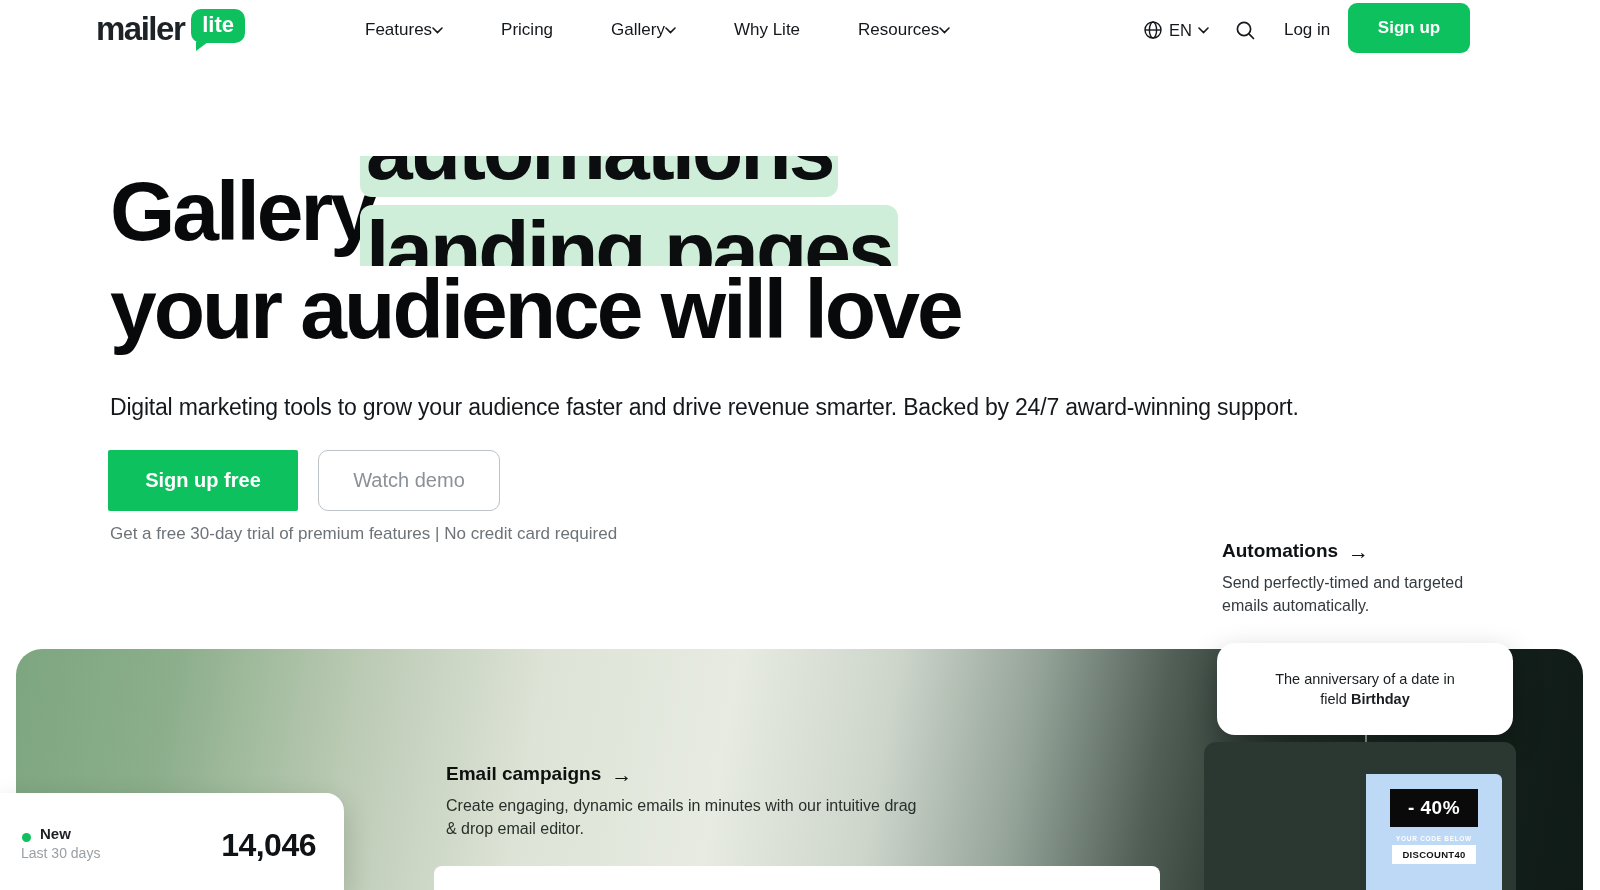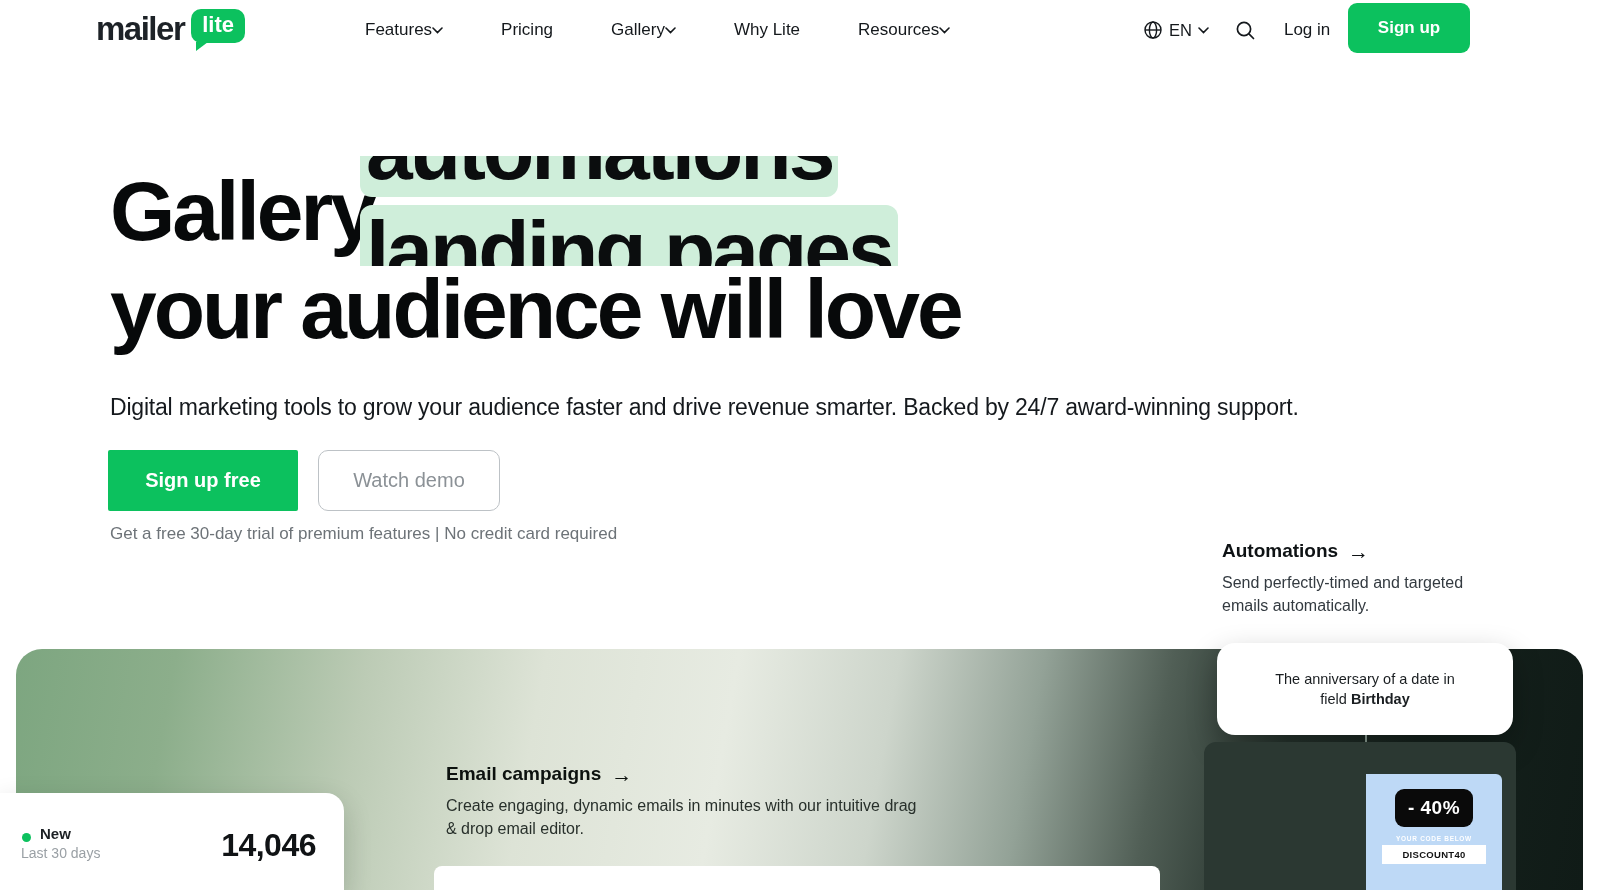--- a/index.html
+++ b/index.html
@@ -104,23 +104,23 @@
     font-size:14.5px; line-height:20px; color:#1a1e21; text-align:center;
   }
   .connector { position:absolute; left:1365px; top:735px; width:2px; height:42px; background:#6e7d74; }
 
   
   .mockup { position:absolute; left:1204px; top:742px; width:312px; height:148px; background:#2b3832; border-radius:12px 12px 0 0; }
   .email-black { position:absolute; left:1222px; top:774px; width:144px; height:116px; background:#070707; border-radius:6px 0 0 0; text-align:center; }
   .email-headline { margin:12px 14px 0; font-size:15px; font-weight:bold; color:#fff; line-height:20px; letter-spacing:0.2px; }
   .email-body { margin:9px 10px 0; font-size:6.5px; line-height:9px; color:#e6e6e6; }
   .email-blue { position:absolute; left:1366px; top:774px; width:136px; height:116px; background:#bed9f6; border-radius:0 6px 0 0; text-align:center; }
-  .badge40 { margin:15px auto 0; width:78px; height:38px; background:#0a0a0a; color:#fff; font-weight:bold; font-size:19px; line-height:38px; letter-spacing:0.5px;border-radius:9px; }
+  .badge40 { margin:15px auto 0; width:88px; height:38px; background:#0a0a0a; color:#fff; font-weight:bold; font-size:19px; line-height:38px; letter-spacing:0.5px; }
   .code-label { margin-top:8px; font-size:6.5px; font-weight:bold; color:#fff; letter-spacing:0.7px; }
-  .code-box { margin:3px auto 0; width:104px; height:19px; background:#fff; color:#111; font-size:9.5px; font-weight:bold; line-height:19px; letter-spacing:0.3px; }
+  .code-box { margin:3px auto 0; width:84px; height:19px; background:#fff; color:#111; font-size:9.5px; font-weight:bold; line-height:19px; letter-spacing:0.3px; }
 
   .bold { font-weight:bold; }
   svg { display:block; }
 </style>
 </head>
 <body>
 
 <div id="page">
 
   <header class="nav">

